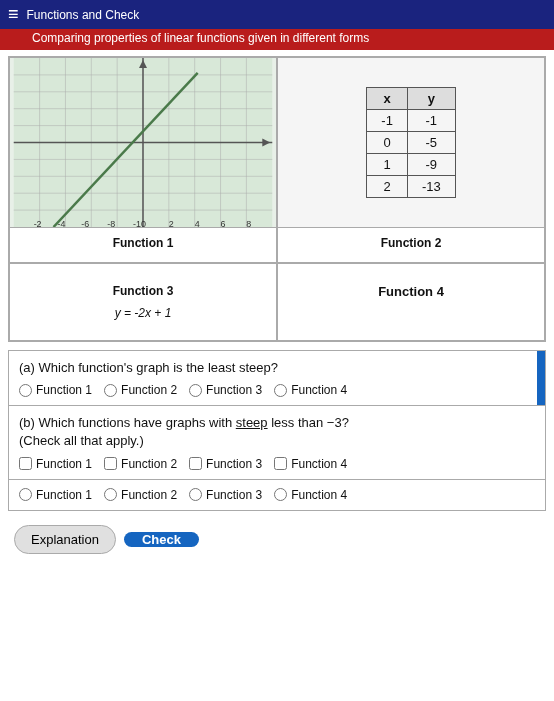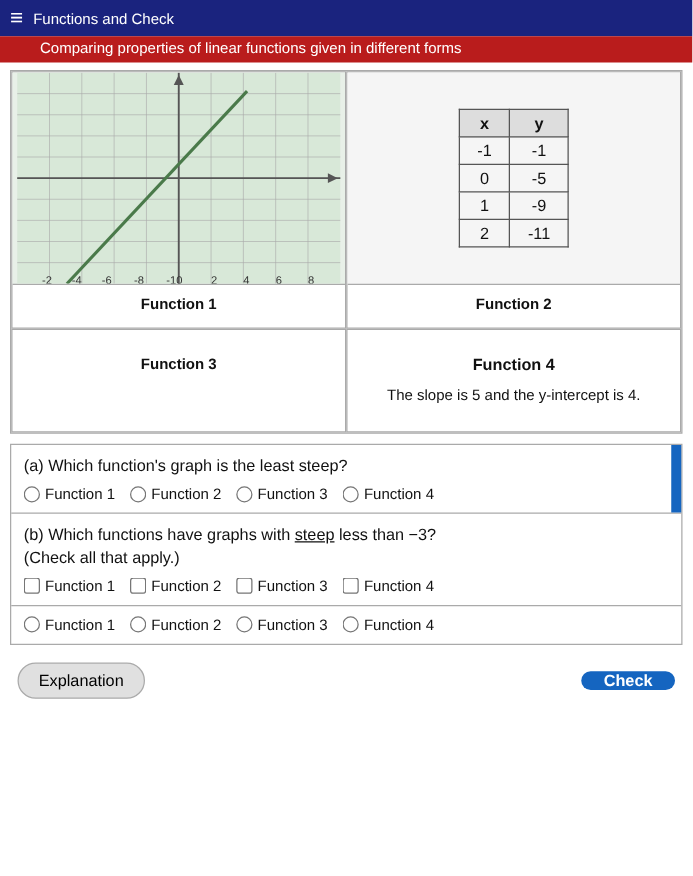--- a/index.html
+++ b/index.html
@@ -136,21 +136,20 @@
     .checkbox-option input[type=checkbox] {
       cursor: pointer;
       accent-color: #1a237e;
     }
     .bottom-bar {
       display: flex;
       align-items: center;
       gap: 0;
       margin-top: 10px;
       padding: 4px 6px;
-      justify-content: space-between;
     }
     .btn-explanation {
       background: #e0e0e0;
       border: 1px solid #aaa;
       border-radius: 20px;
       padding: 6px 16px;
       font-size: 13px;
       cursor: pointer;
       font-weight: normal;
     }
@@ -248,40 +247,40 @@
               <tr>
                 <td>0</td>
                 <td>-5</td>
               </tr>
               <tr>
                 <td>1</td>
                 <td>-9</td>
               </tr>
               <tr>
                 <td>2</td>
-                <td>-11</td>
+                <td>-13</td>
               </tr>
             </tbody>
         </table>
       </div>
       <div class="func-label-area">
         <div class="func-title">Function 2</div>
       </div>
     </div>
 
     <div class="function-cell" style="border-top:1px solid #aaa;">
       <div class="func-label-area" style="padding:20px 10px;">
         <div class="func-title">Function 3</div>
+        <div class="func-equation" style="margin-top:8px;">y = -2x + 1</div>
       </div>
     </div>
 
     <div class="function-cell" style="border-top:1px solid #aaa;">
       <div class="func4-text-area" style="padding:20px 10px;">
         <div class="func4-title">Function 4</div>
-        <div class="func4-desc" style="margin-top:8px;">The slope is 5 and the y-intercept is 4.</div>
       </div>
     </div>
 
   </div>
 
 
   <div class="questions-container">
 
     <div class="question-block" style="display:flex; padding:0;">
       <div style="flex:1; padding:8px 10px;">

